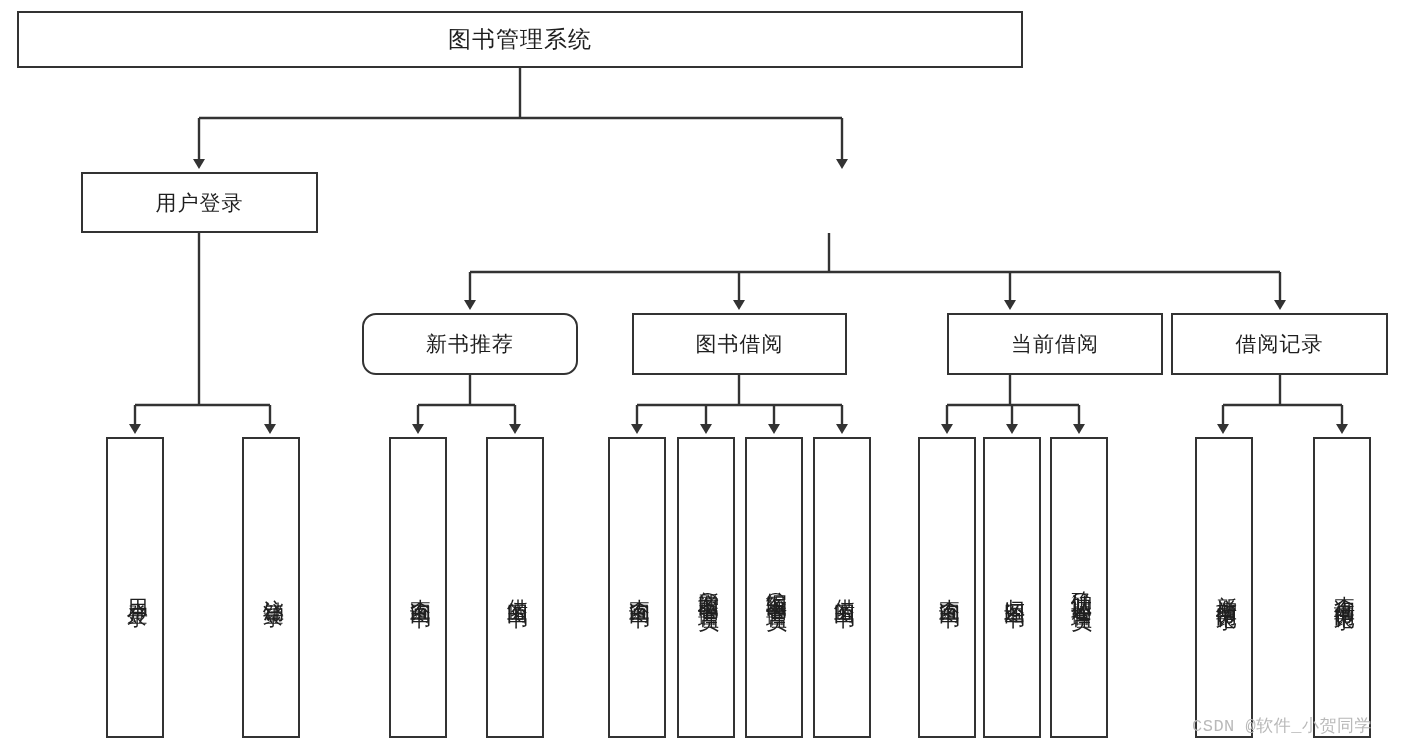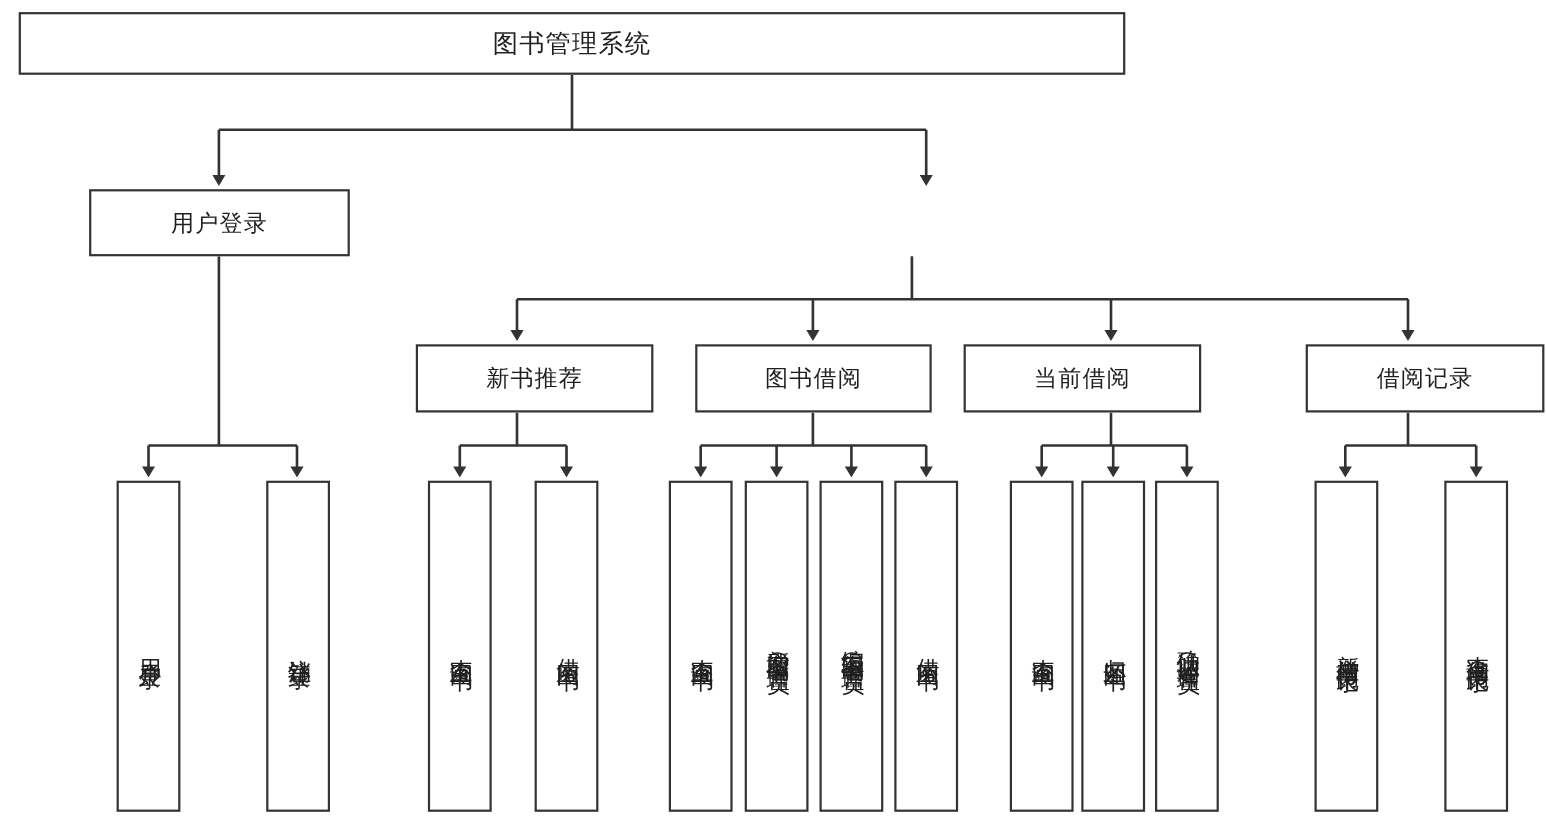--- a/index.html
+++ b/index.html
@@ -11,20 +11,21 @@
   body {
     font-family: "Liberation Sans", "DejaVu Sans", sans-serif;
     color: #1a1a1a;
   }
   #canvas {
     position: relative;
     width: 1405px;
     height: 747px;
     background: #ffffff;
     overflow: hidden;
+    font-family: Liberation Mono, monospace;
   }
   #edges {
     position: absolute;
     left: 0;
     top: 0;
     width: 1405px;
     height: 747px;
     pointer-events: none;
   }
   .node {
@@ -140,27 +141,27 @@
       <path d="M1223,405 L1223,425" marker-end="url(#arrow)"></path>
       <path d="M1342,405 L1342,425" marker-end="url(#arrow)"></path>
     </g>
   </svg>
 
   <div class="node root" style="left:17px; top:11px; width:1006px; height:57px;">图书管理系统</div>
 
   <div class="node level2" style="left:81px; top:172px; width:237px; height:61px;">用户登录</div>
 
 
-  <div class="node level3" style="left:378px; top:313px; width:216px; height:62px;">新书推荐</div>
+  <div class="node level3" style="left:362px; top:313px; width:216px; height:62px;border-radius:14px;">新书推荐</div>
 
   <div class="node level3" style="left:632px; top:313px; width:215px; height:62px;text-align:center;">图书借阅</div>
 
-  <div class="node level3" style="left:876px; top:313px; width:216px; height:62px;">当前借阅</div>
-
-  <div class="node level3" style="left:1171px; top:313px; width:217px; height:62px;margin-left:16px;">借阅记录</div>
+  <div class="node level3" style="left:947px; top:313px; width:216px; height:62px;">当前借阅</div>
+
+  <div class="node level3" style="left:1171px; top:313px; width:217px; height:62px;">借阅记录</div>
 
   <div class="node leaf" style="left:106px; top:437px; width:58px; height:301px;">
     <span class="vtext">用户登录</span>
   </div>
 
   <div class="node leaf" style="left:242px; top:437px; width:58px; height:301px;">
     <span class="vtext">注销登录</span>
   </div>
 
   <div class="node leaf" style="left:389px; top:437px; width:58px; height:301px;">
@@ -200,14 +201,15 @@
   </div>
 
   <div class="node leaf" style="left:1195px; top:437px; width:58px; height:301px;">
     <span class="vtext">新增借阅记录</span>
   </div>
 
   <div class="node leaf" style="left:1313px; top:437px; width:58px; height:301px;">
     <span class="vtext">查询借阅记录</span>
   </div>
 
+  <div class="watermark" style="left:1192px; top:714px;">CSDN @软件_小贺同学</div>
 
 </div>
 
 </body></html>

